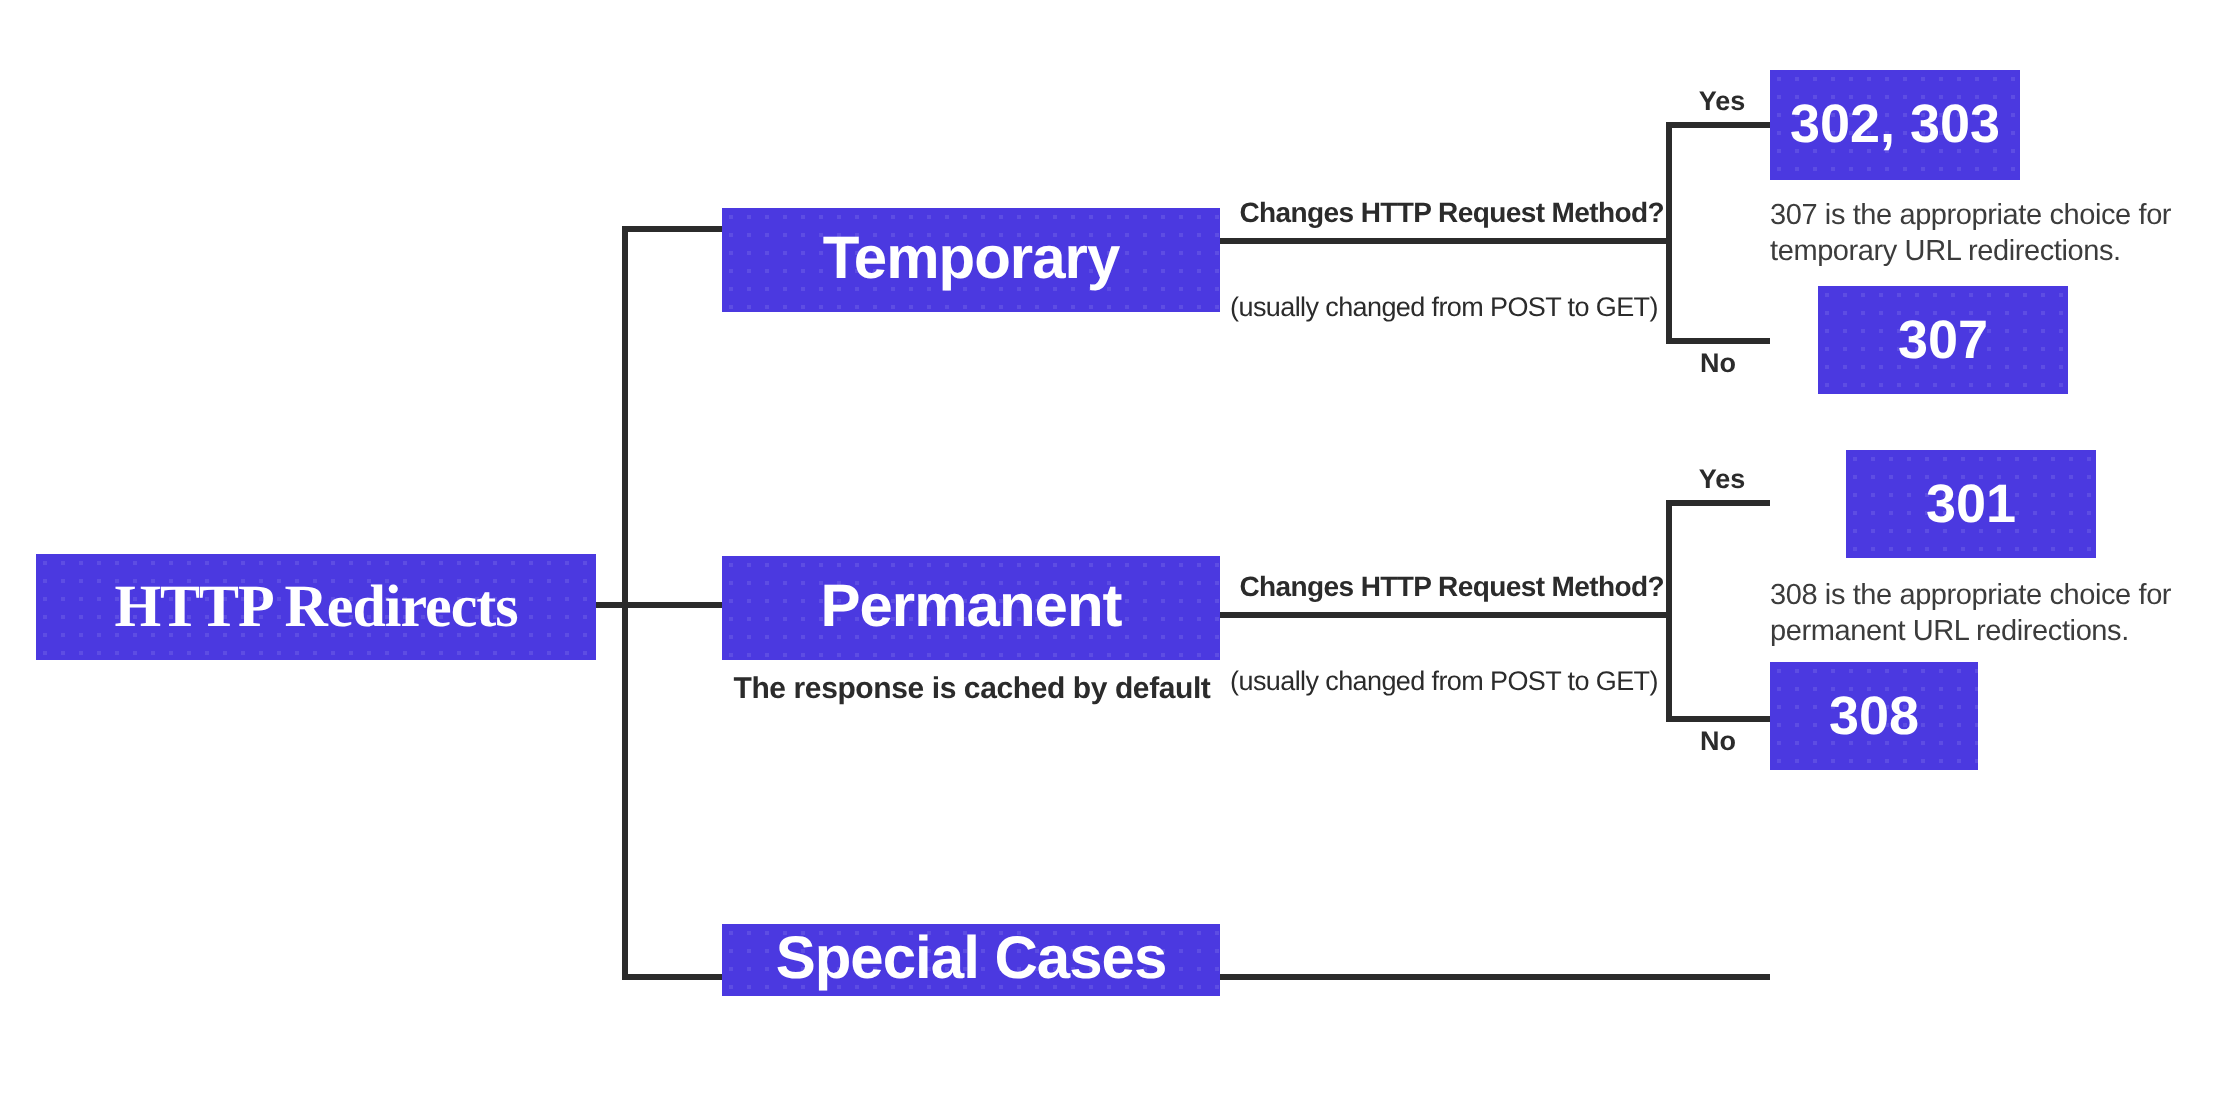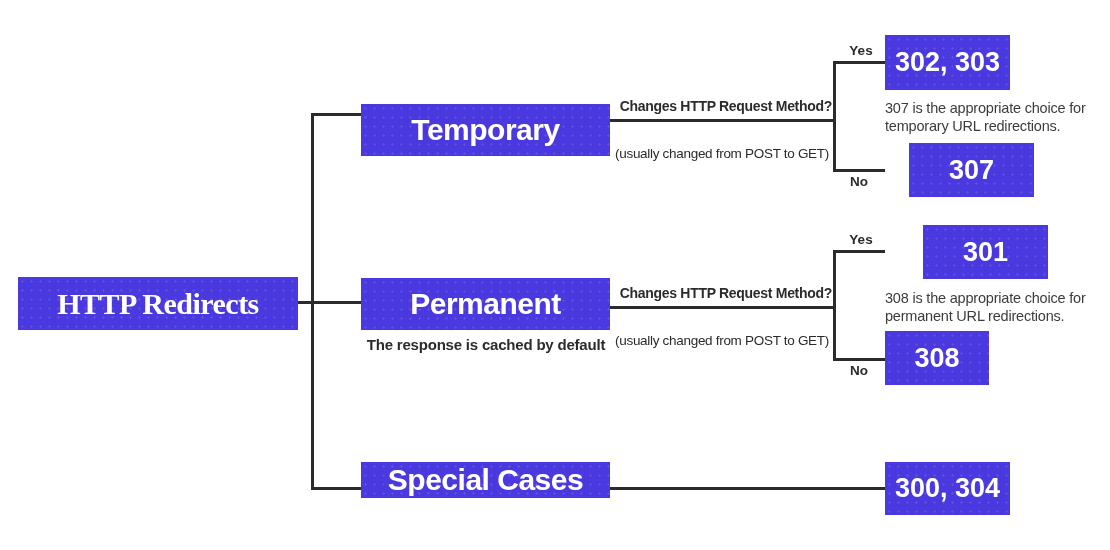--- a/index.html
+++ b/index.html
@@ -106,17 +106,14 @@
   </div>
   <div class="note" style="left:885px;top:290px;width:228px;">308 is the appropriate choice for permanent URL redirections.</div>
   <div class="node code" style="left:885px;top:331px;width:104px;height:54px;">
     <span>308</span>
   </div>
 
   <div class="node big" style="left:361px;top:462px;width:249px;height:36px;">
     <span>Special Cases</span>
   </div>
   <div class="hline" style="left:610px;top:487px;width:275px;"></div>
-  <div class="node code" style="left:885px;top:462px;width:125px;height:53px;">
-    <span>300, 304</span>
-  </div>
 
 </div>
 
 </body></html>

